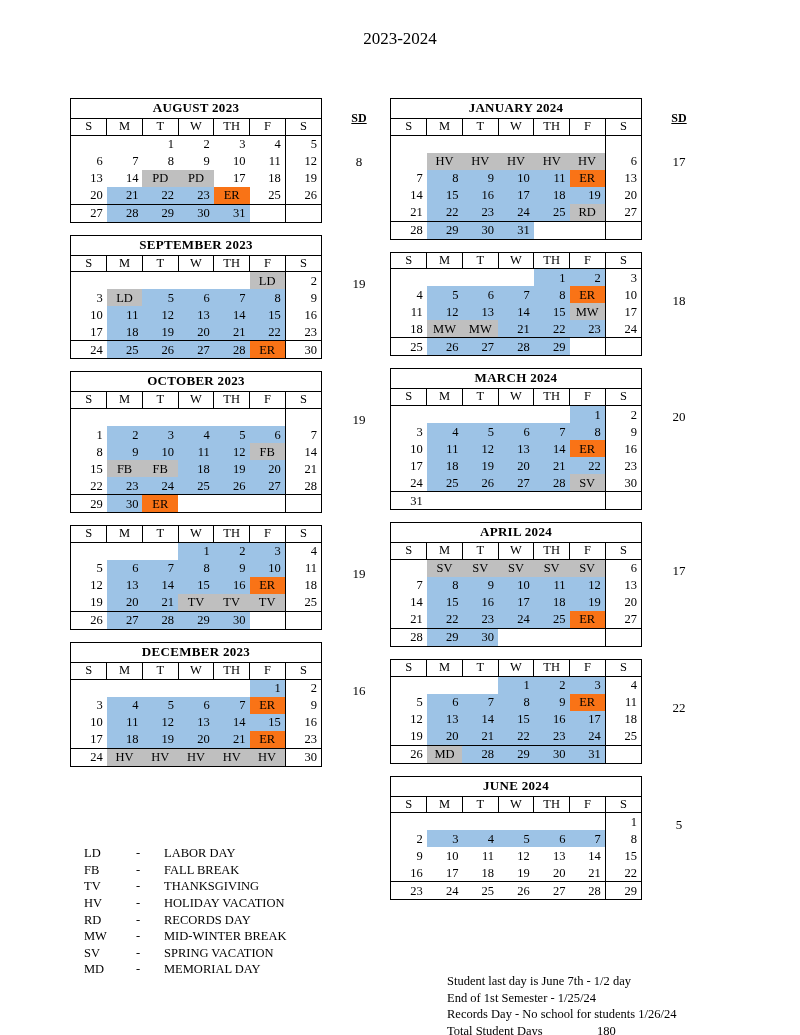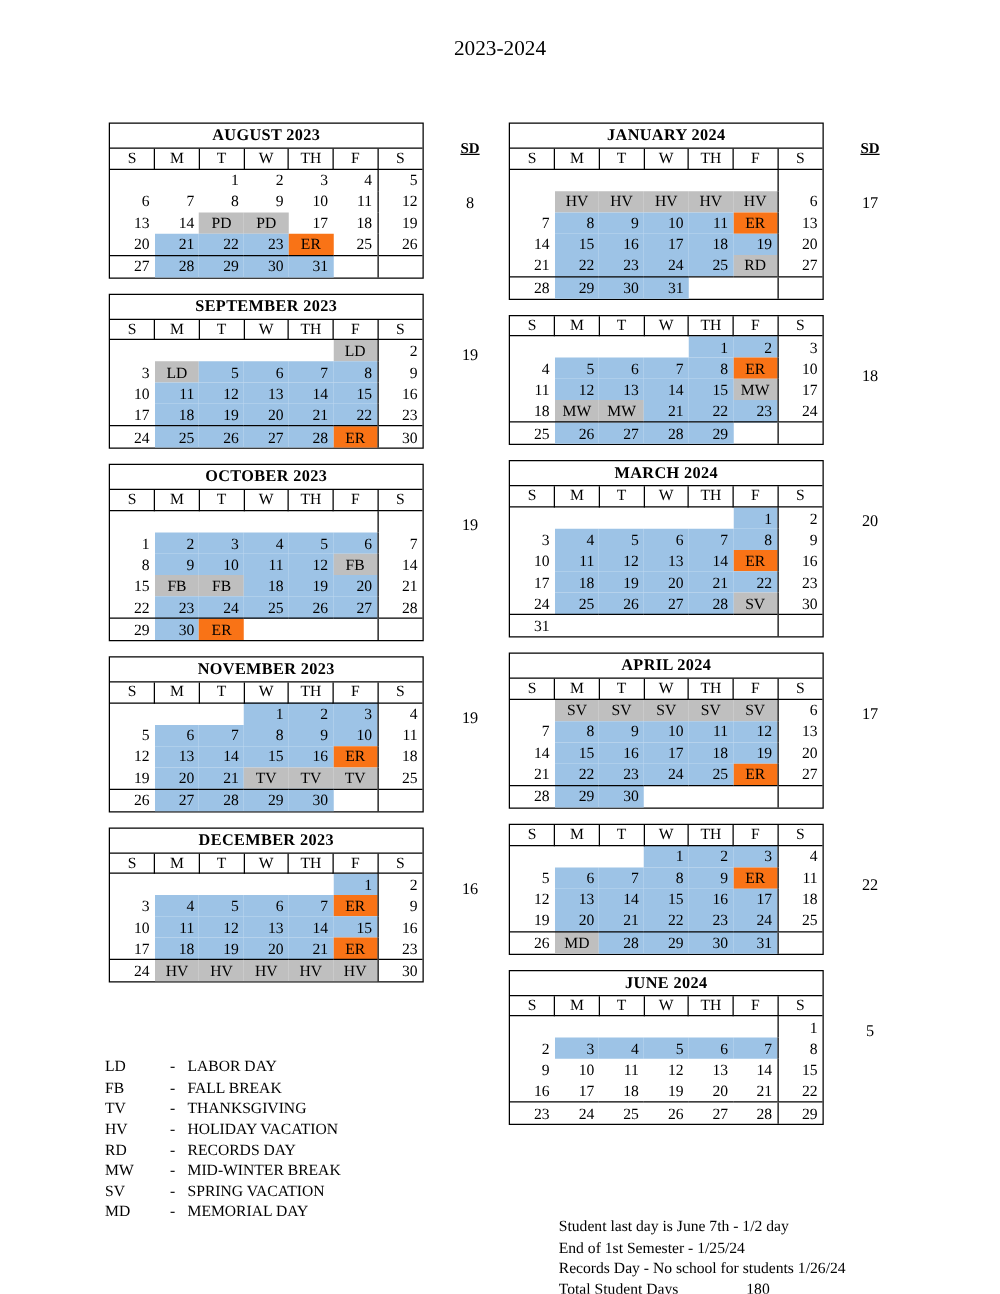--- a/index.html
+++ b/index.html
@@ -20,21 +20,20 @@
   }
   .title-line1{font-size:17.5px;letter-spacing:.2px;}
   .title-line2{font-size:17px;}
 
   
   .cols{
     position:absolute;
     top:98px;left:0;width:632px;
     display:flex;
     justify-content:flex-start;
-    padding-left:17px;
   }
   .col{
     width:365px;
     display:flex;
     flex-direction:column;
   }
   .col-left{margin-left:70px;}
   .col-right{margin-left:0px;}
 
   
@@ -118,21 +117,21 @@
   
   .legend{
     position:absolute;
     left:78px;top:845px;
     font-size:12.5px;
     line-height:1.33;
   }
   .legend-row{display:flex;}
   .legend-code{width:52px;text-align:left;padding-left:6px;}
   .legend-dash{width:14px;}
-  .legend-text{white-space:nowrap;}
+  .legend-text{white-space:nowrap;margin-left:14px;}
 
   
   .notes{
     position:absolute;
     left:447px;top:937px;
     font-size:12.5px;
     line-height:1.32;
     margin-top:36px;
   }
   .note-line{white-space:nowrap;display:flex;}
@@ -359,21 +358,20 @@
                 </tr>
               </tbody>
             </table>
           </div>
           <div class="sd-wrap">
             <span class="sd-val novhead">19</span>
           </div>
         </div>
         <div class="month-row">
           <div class="month">
-            <div class="month-title">NOVEMBER 2023</div>
             <table class="cal">
               <thead>
                 <tr>
                   <th>S</th>
                   <th>M</th>
                   <th>T</th>
                   <th>W</th>
                   <th>TH</th>
                   <th>F</th>
                   <th class="satcol">S</th>

